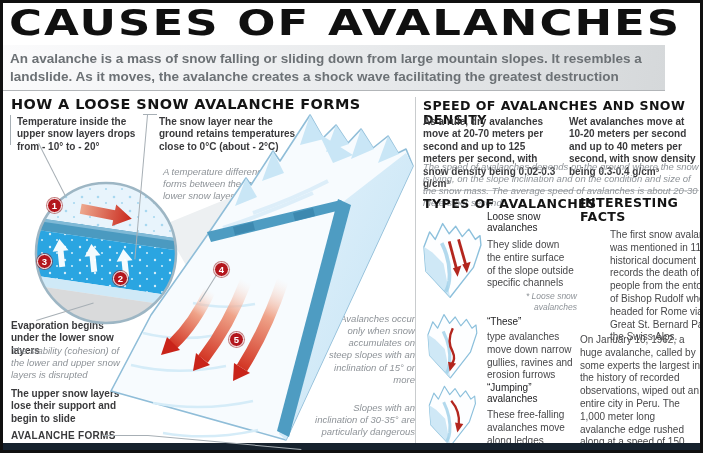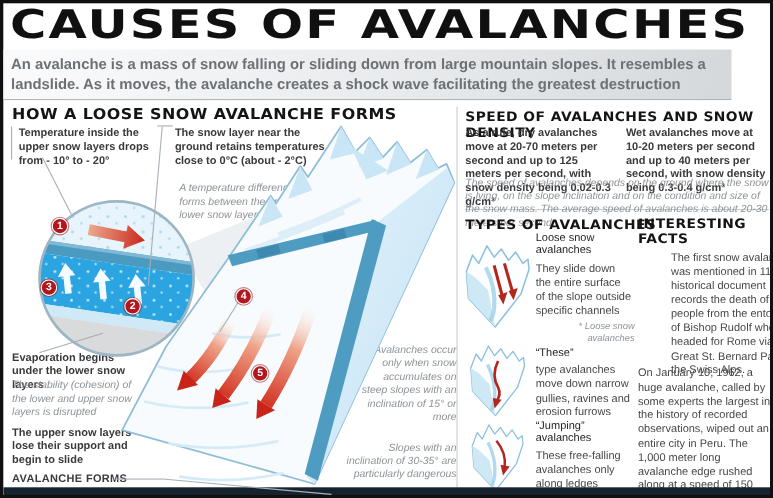--- a/index.html
+++ b/index.html
@@ -246,21 +246,21 @@
   <div class="abs reg-text" style="left:484px; top:328px; width:92px;">type avalanches move down narrow gullies, ravines and erosion furrows</div>
 
   <svg class="abs" style="left:418px; top:378px;" width="62" height="68" viewBox="0 0 66 90">
     <polygon points="3,32 9,16 15,24 23,7 30,18 37,10 44,21 51,13 58,24 63,20 64,30 56,54 31,86 5,58" fill="#fdfeff" stroke="#8cc0dc" stroke-width="1.5" stroke-linejoin="round"></polygon>
     <polygon points="3,32 5,58 31,86 24,50 12,38" fill="#cfe8f6"></polygon>
     <path d="M 22,28 Q 32,48 30,68 Q 29,76 26,80" stroke="#9fd0e8" stroke-width="4" fill="none" opacity=".8"></path>
     <path d="M 32,26 Q 44,40 42,58" stroke="#b3261e" stroke-width="3" fill="none"></path>
     <polygon points="37,55 48,57 40,68" fill="#b3261e"></polygon>
   </svg>
   <div class="abs type-title" style="left:484px; top:379px; width:88px;">“Jumping” avalanches</div>
-  <div class="abs reg-text" style="left:484px; top:406px; width:88px;">These free-falling avalanches only along ledges</div>
+  <div class="abs reg-text" style="left:484px; top:406px; width:88px;">These free-falling avalanches move along ledges</div>
 
   <div class="abs techno h-right" style="left:577px; top:194px; width:100px; line-height:1.15;">INTERESTING FACTS</div>
   <div class="abs reg-text" style="left:607px; top:226px; width:121px;">The first snow avalanche was mentioned in 1129. A historical document records the death of people from the entourage of Bishop Rudolf who was headed for Rome via the Great St. Bernard Pass in the Swiss Alps.</div>
   <div class="abs reg-text" style="left:577px; top:331px; width:121px;">On January 10, 1962, a huge avalanche, called by some experts the largest in the history of recorded observations, wiped out an entire city in Peru. The 1,000 meter long avalanche edge rushed along at a speed of 150 kilometers per hour.</div>
 
   <div class="abs bottom-bar"></div>
 
 </div>
 
 </body></html>

